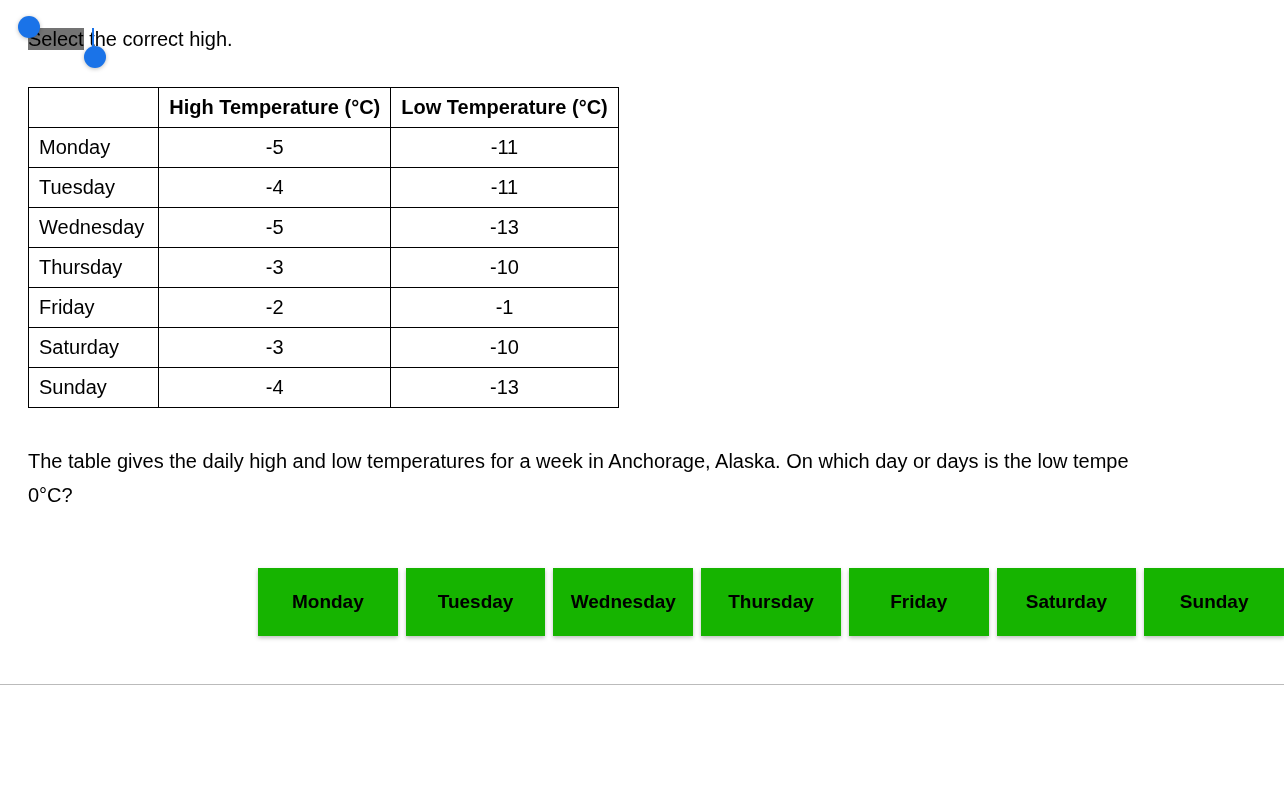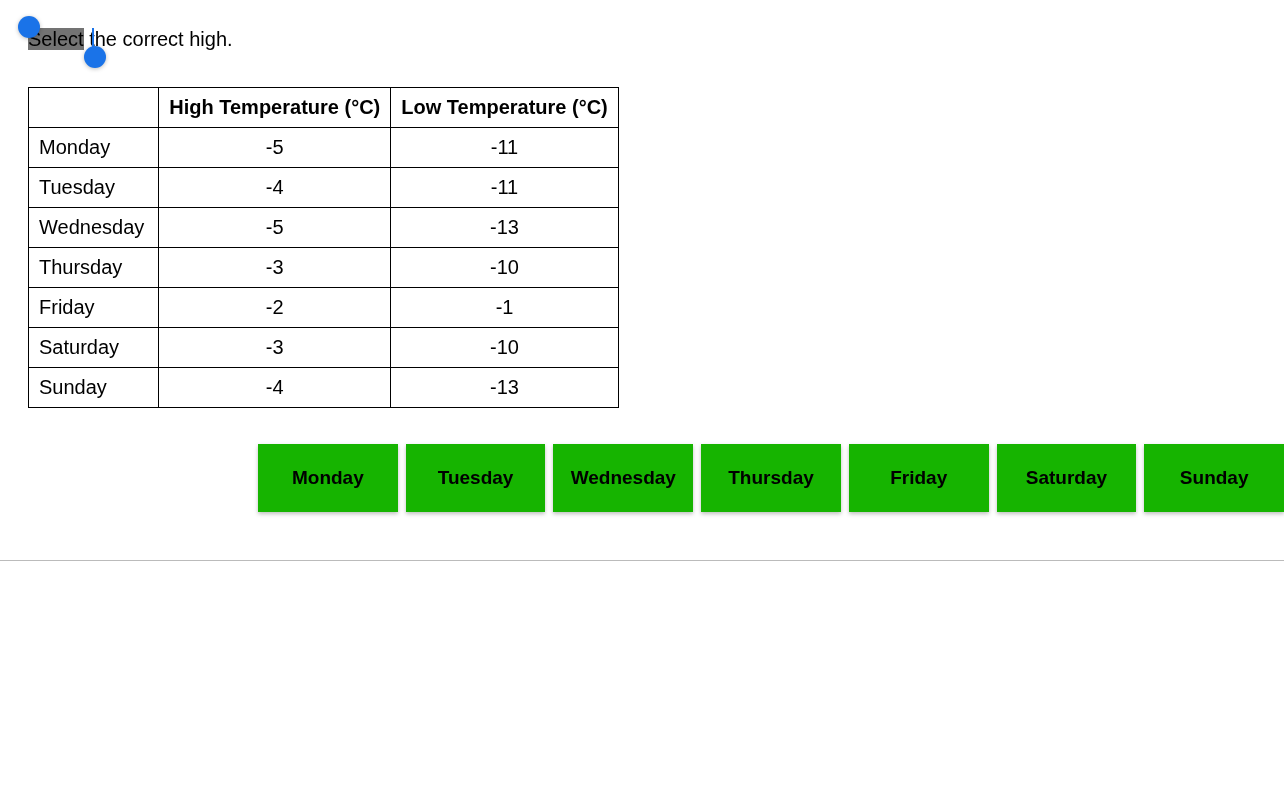--- a/index.html
+++ b/index.html
@@ -157,20 +157,24 @@
         <td class="val">-10</td>
       </tr>
       <tr>
         <td class="day">Sunday</td>
         <td class="val">-4</td>
         <td class="val">-13</td>
       </tr>
     </tbody>
   </table>
 
+  <div class="question">
+    <span>The table gives the daily high and low temperatures for a week in Anchorage, Alaska. On which day or days is the low tempe</span><br>
+    <span>0°C?</span>
+  </div>
 
   <div class="tiles-row">
     <div class="tile">Monday</div>
     <div class="tile">Tuesday</div>
     <div class="tile">Wednesday</div>
     <div class="tile">Thursday</div>
     <div class="tile">Friday</div>
     <div class="tile">Saturday</div>
     <div class="tile">Sunday</div>
   </div>

